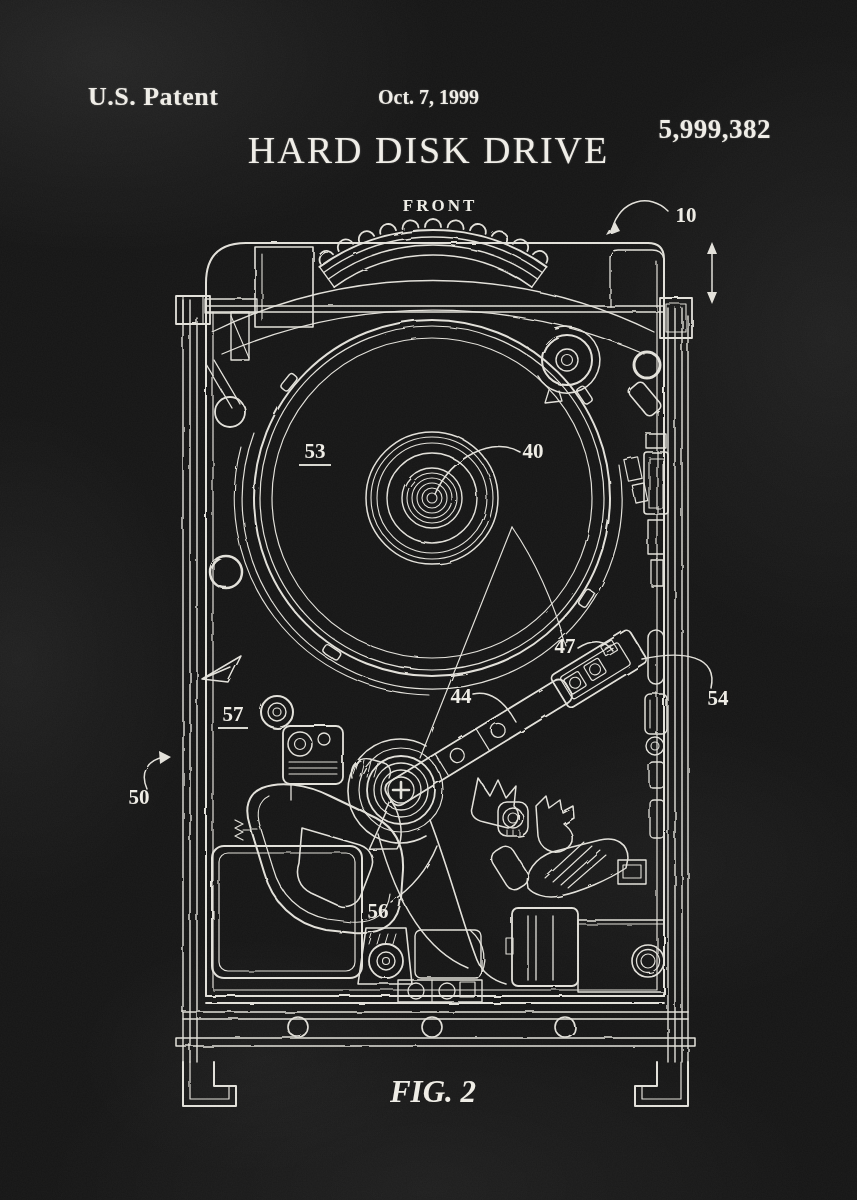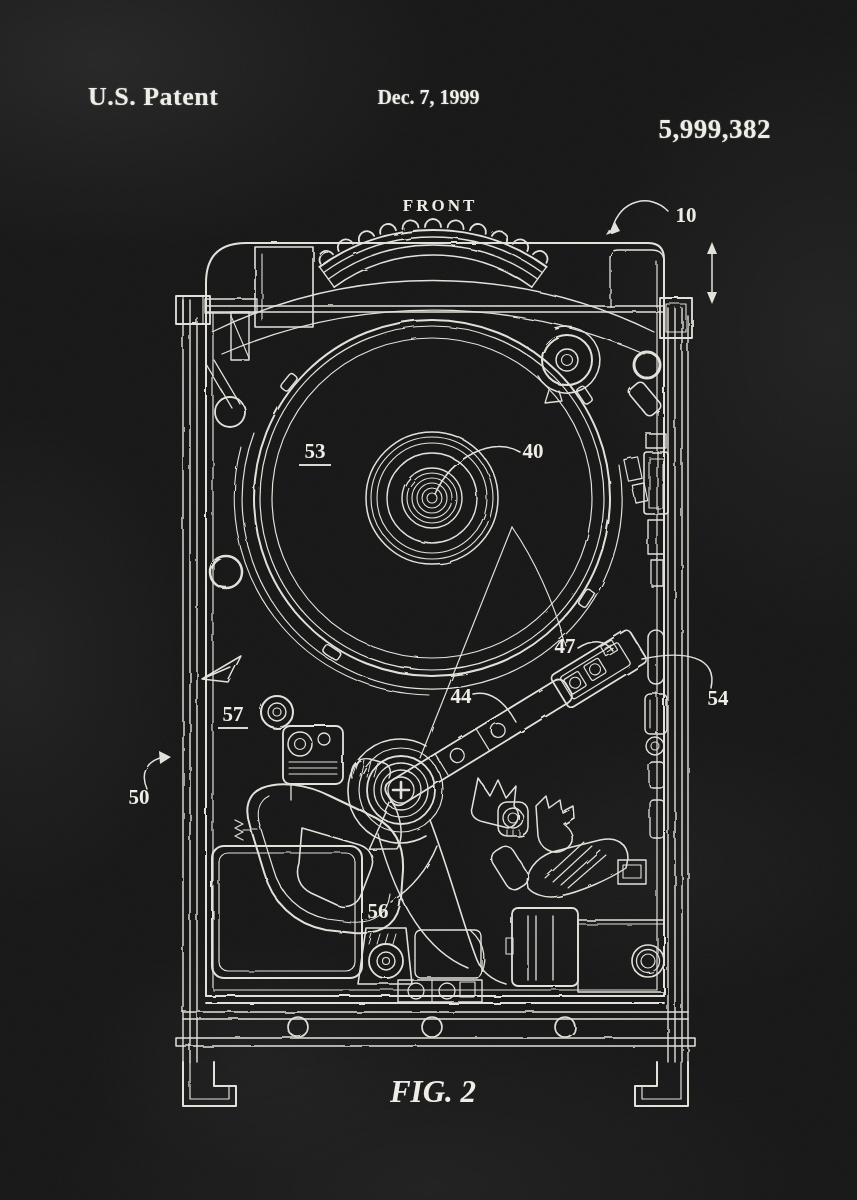--- a/index.html
+++ b/index.html
@@ -28,23 +28,24 @@
   .front{font-size:17px;letter-spacing:3px;}
   .caption{font-size:31px;font-style:italic;}
 </style>
 </head>
 <body>
 
 <div class="poster">
 
   <header class="head">
     <div class="h-left">U.S. Patent</div>
-    <div class="h-center">Dec. 7, 1999</div>
+    <div class="h-center">Oct. 7, 1999</div>
     <div class="h-right">5,999,382</div>
   </header>
+  <div class="title">HARD DISK DRIVE</div>
 
   <svg class="fig" width="857" height="1200" viewBox="0 0 857 1200">
     <defs>
       <filter id="rough" x="-5%" y="-5%" width="110%" height="110%">
         <feTurbulence type="fractalNoise" baseFrequency="0.045" numOctaves="2" seed="7" result="t"></feTurbulence>
         <feDisplacementMap in="SourceGraphic" in2="t" scale="2.2"></feDisplacementMap>
       </filter>
       <filter id="grain">
         <feTurbulence type="fractalNoise" baseFrequency="0.8" numOctaves="2" seed="4"></feTurbulence>
         <feColorMatrix type="matrix" values="0 0 0 0 1  0 0 0 0 1  0 0 0 0 0.95  0 0 0 0.06 0"></feColorMatrix>

